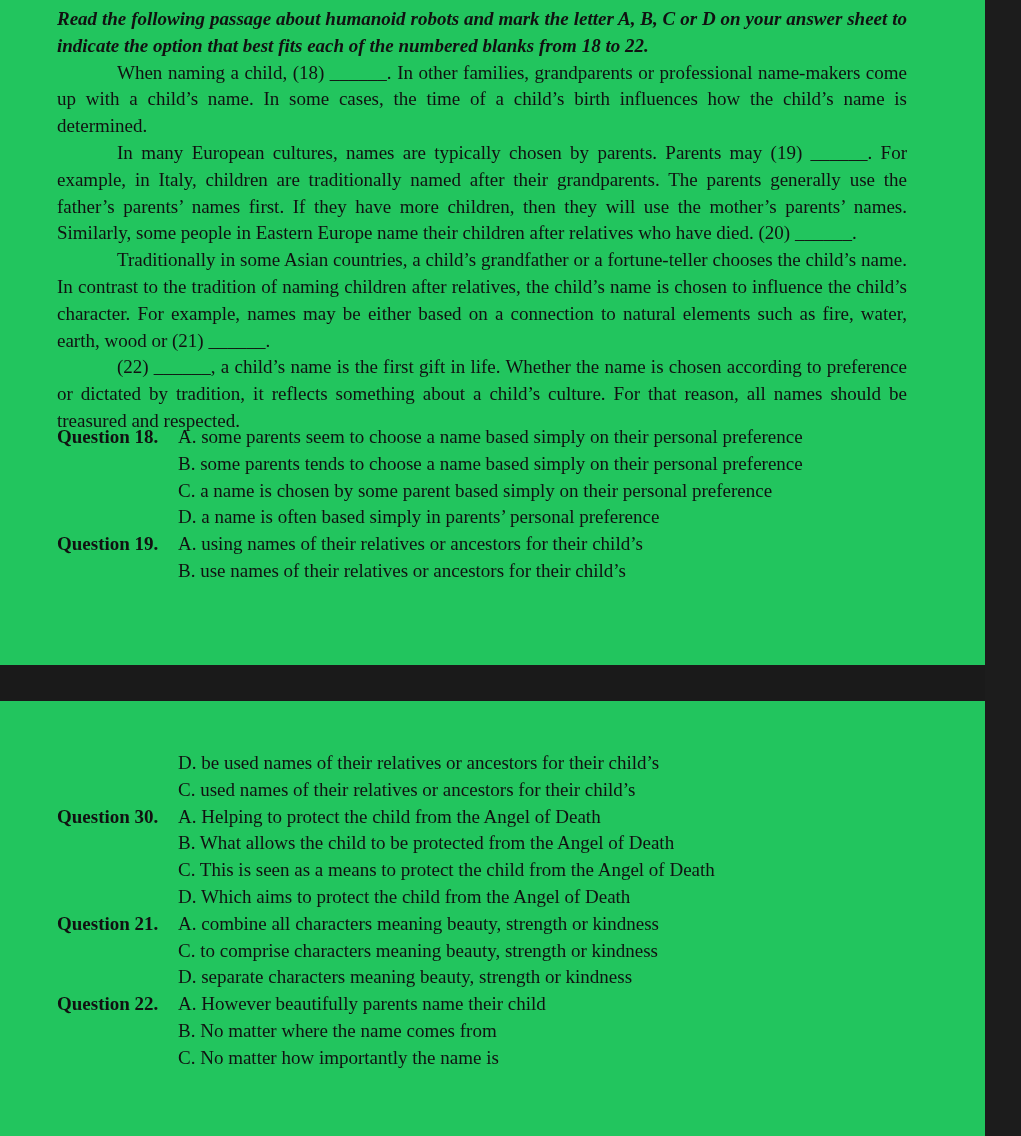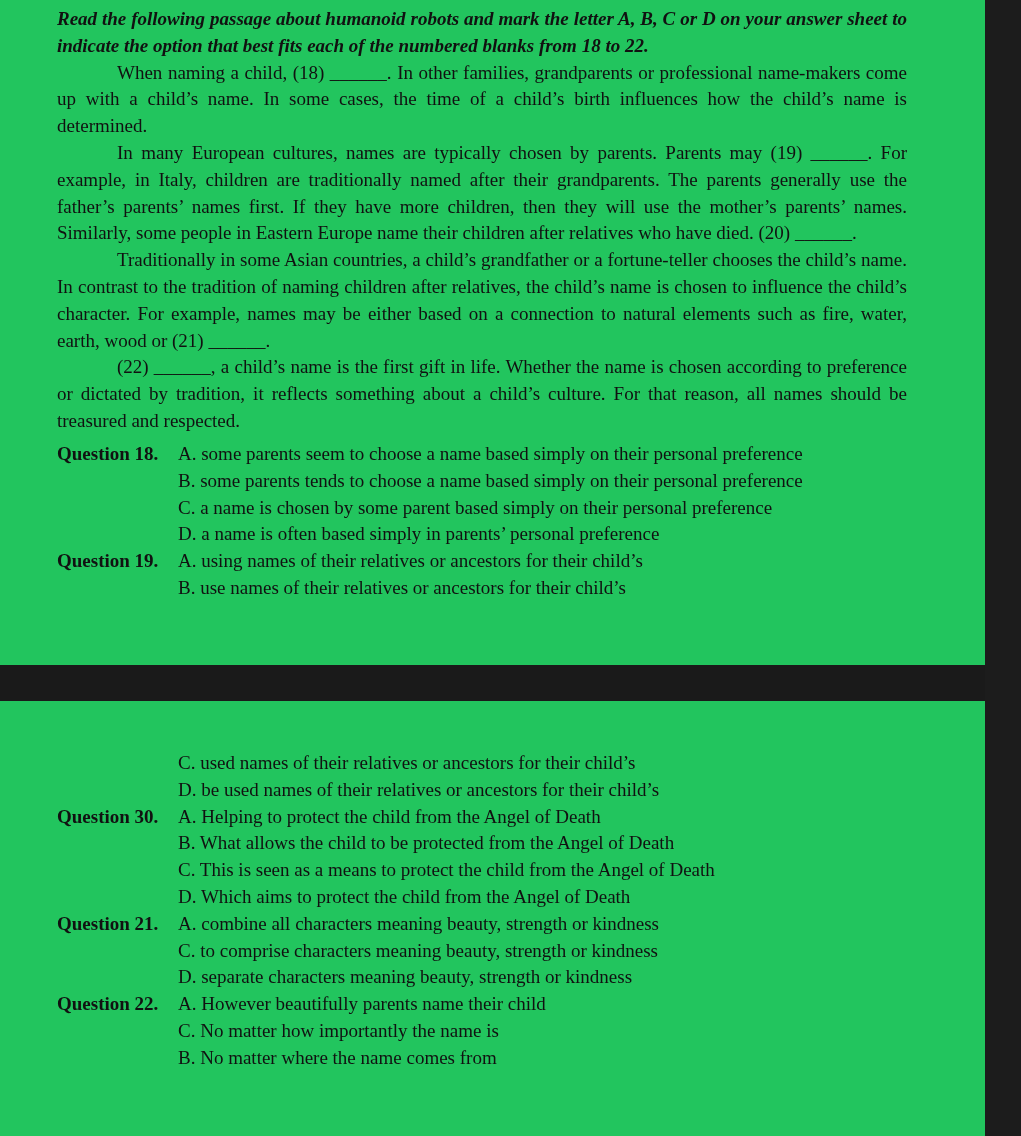--- a/index.html
+++ b/index.html
@@ -76,21 +76,21 @@
 
 <div class="page page-top">
   <div class="content" style="top:6px;">
     <p class="instruction">Read the following passage about humanoid robots and mark the letter A, B, C or D on your answer sheet to indicate the option that best fits each of the numbered blanks from 18 to 22.</p>
     <p class="para">When naming a child, (18) ______. In other families, grandparents or professional name-makers come up with a child’s name. In some cases, the time of a child’s birth influences how the child’s name is determined.</p>
     <p class="para">In many European cultures, names are typically chosen by parents. Parents may (19) ______. For example, in Italy, children are traditionally named after their grandparents. The parents generally use the father’s parents’ names first. If they have more children, then they will use the mother’s parents’ names. Similarly, some people in Eastern Europe name their children after relatives who have died. (20) ______.</p>
     <p class="para">Traditionally in some Asian countries, a child’s grandfather or a fortune-teller chooses the child’s name. In contrast to the tradition of naming children after relatives, the child’s name is chosen to influence the child’s character. For example, names may be either based on a connection to natural elements such as fire, water, earth, wood or (21) ______.</p>
     <p class="para">(22) ______, a child’s name is the first gift in life. Whether the name is chosen according to preference or dictated by tradition, it reflects something about a child’s culture. For that reason, all names should be treasured and respected.</p>
   </div>
 
-  <div class="content" style="top:441px;font-family:Liberation Serif, serif;">
+  <div class="content" style="top:424px;font-family:Liberation Serif, serif;">
     <div class="q-row">
       <span class="q-label">Question 18.</span>
       <span class="q-option">A. some parents seem to choose a name based simply on their personal preference</span>
     </div>
     <div class="q-row">
       <span class="q-label"></span>
       <span class="q-option">B. some parents tends to choose a name based simply on their personal preference</span>
     </div>
     <div class="q-row">
       <span class="q-label"></span>
@@ -110,25 +110,25 @@
     </div>
   </div>
 </div>
 
 <div class="gap-band"></div>
 
 <div class="page page-bottom">
   <div class="content" style="top:49px;">
     <div class="q-row">
       <span class="q-label"></span>
-      <span class="q-option">C. used names of their relatives or ancestors for their child’s</span>
+      <span class="q-option">D. be used names of their relatives or ancestors for their child’s</span>
     </div>
     <div class="q-row">
       <span class="q-label"></span>
-      <span class="q-option">D. be used names of their relatives or ancestors for their child’s</span>
+      <span class="q-option">C. used names of their relatives or ancestors for their child’s</span>
     </div>
 
     <div class="q-row">
       <span class="q-label">Question 30.</span>
       <span class="q-option">A. Helping to protect the child from the Angel of Death</span>
     </div>
     <div class="q-row">
       <span class="q-label"></span>
       <span class="q-option">B. What allows the child to be protected from the Angel of Death</span>
     </div>
@@ -153,22 +153,22 @@
       <span class="q-label"></span>
       <span class="q-option">D. separate characters meaning beauty, strength or kindness</span>
     </div>
 
     <div class="q-row">
       <span class="q-label">Question 22.</span>
       <span class="q-option">A. However beautifully parents name their child</span>
     </div>
     <div class="q-row">
       <span class="q-label"></span>
-      <span class="q-option">C. No matter how importantly the name is</span>
+      <span class="q-option">B. No matter where the name comes from</span>
     </div>
     <div class="q-row">
       <span class="q-label"></span>
-      <span class="q-option">B. No matter where the name comes from</span>
+      <span class="q-option">C. No matter how importantly the name is</span>
     </div>
   </div>
 </div>
 
 <div class="right-bar"></div>
 
 </body></html>

